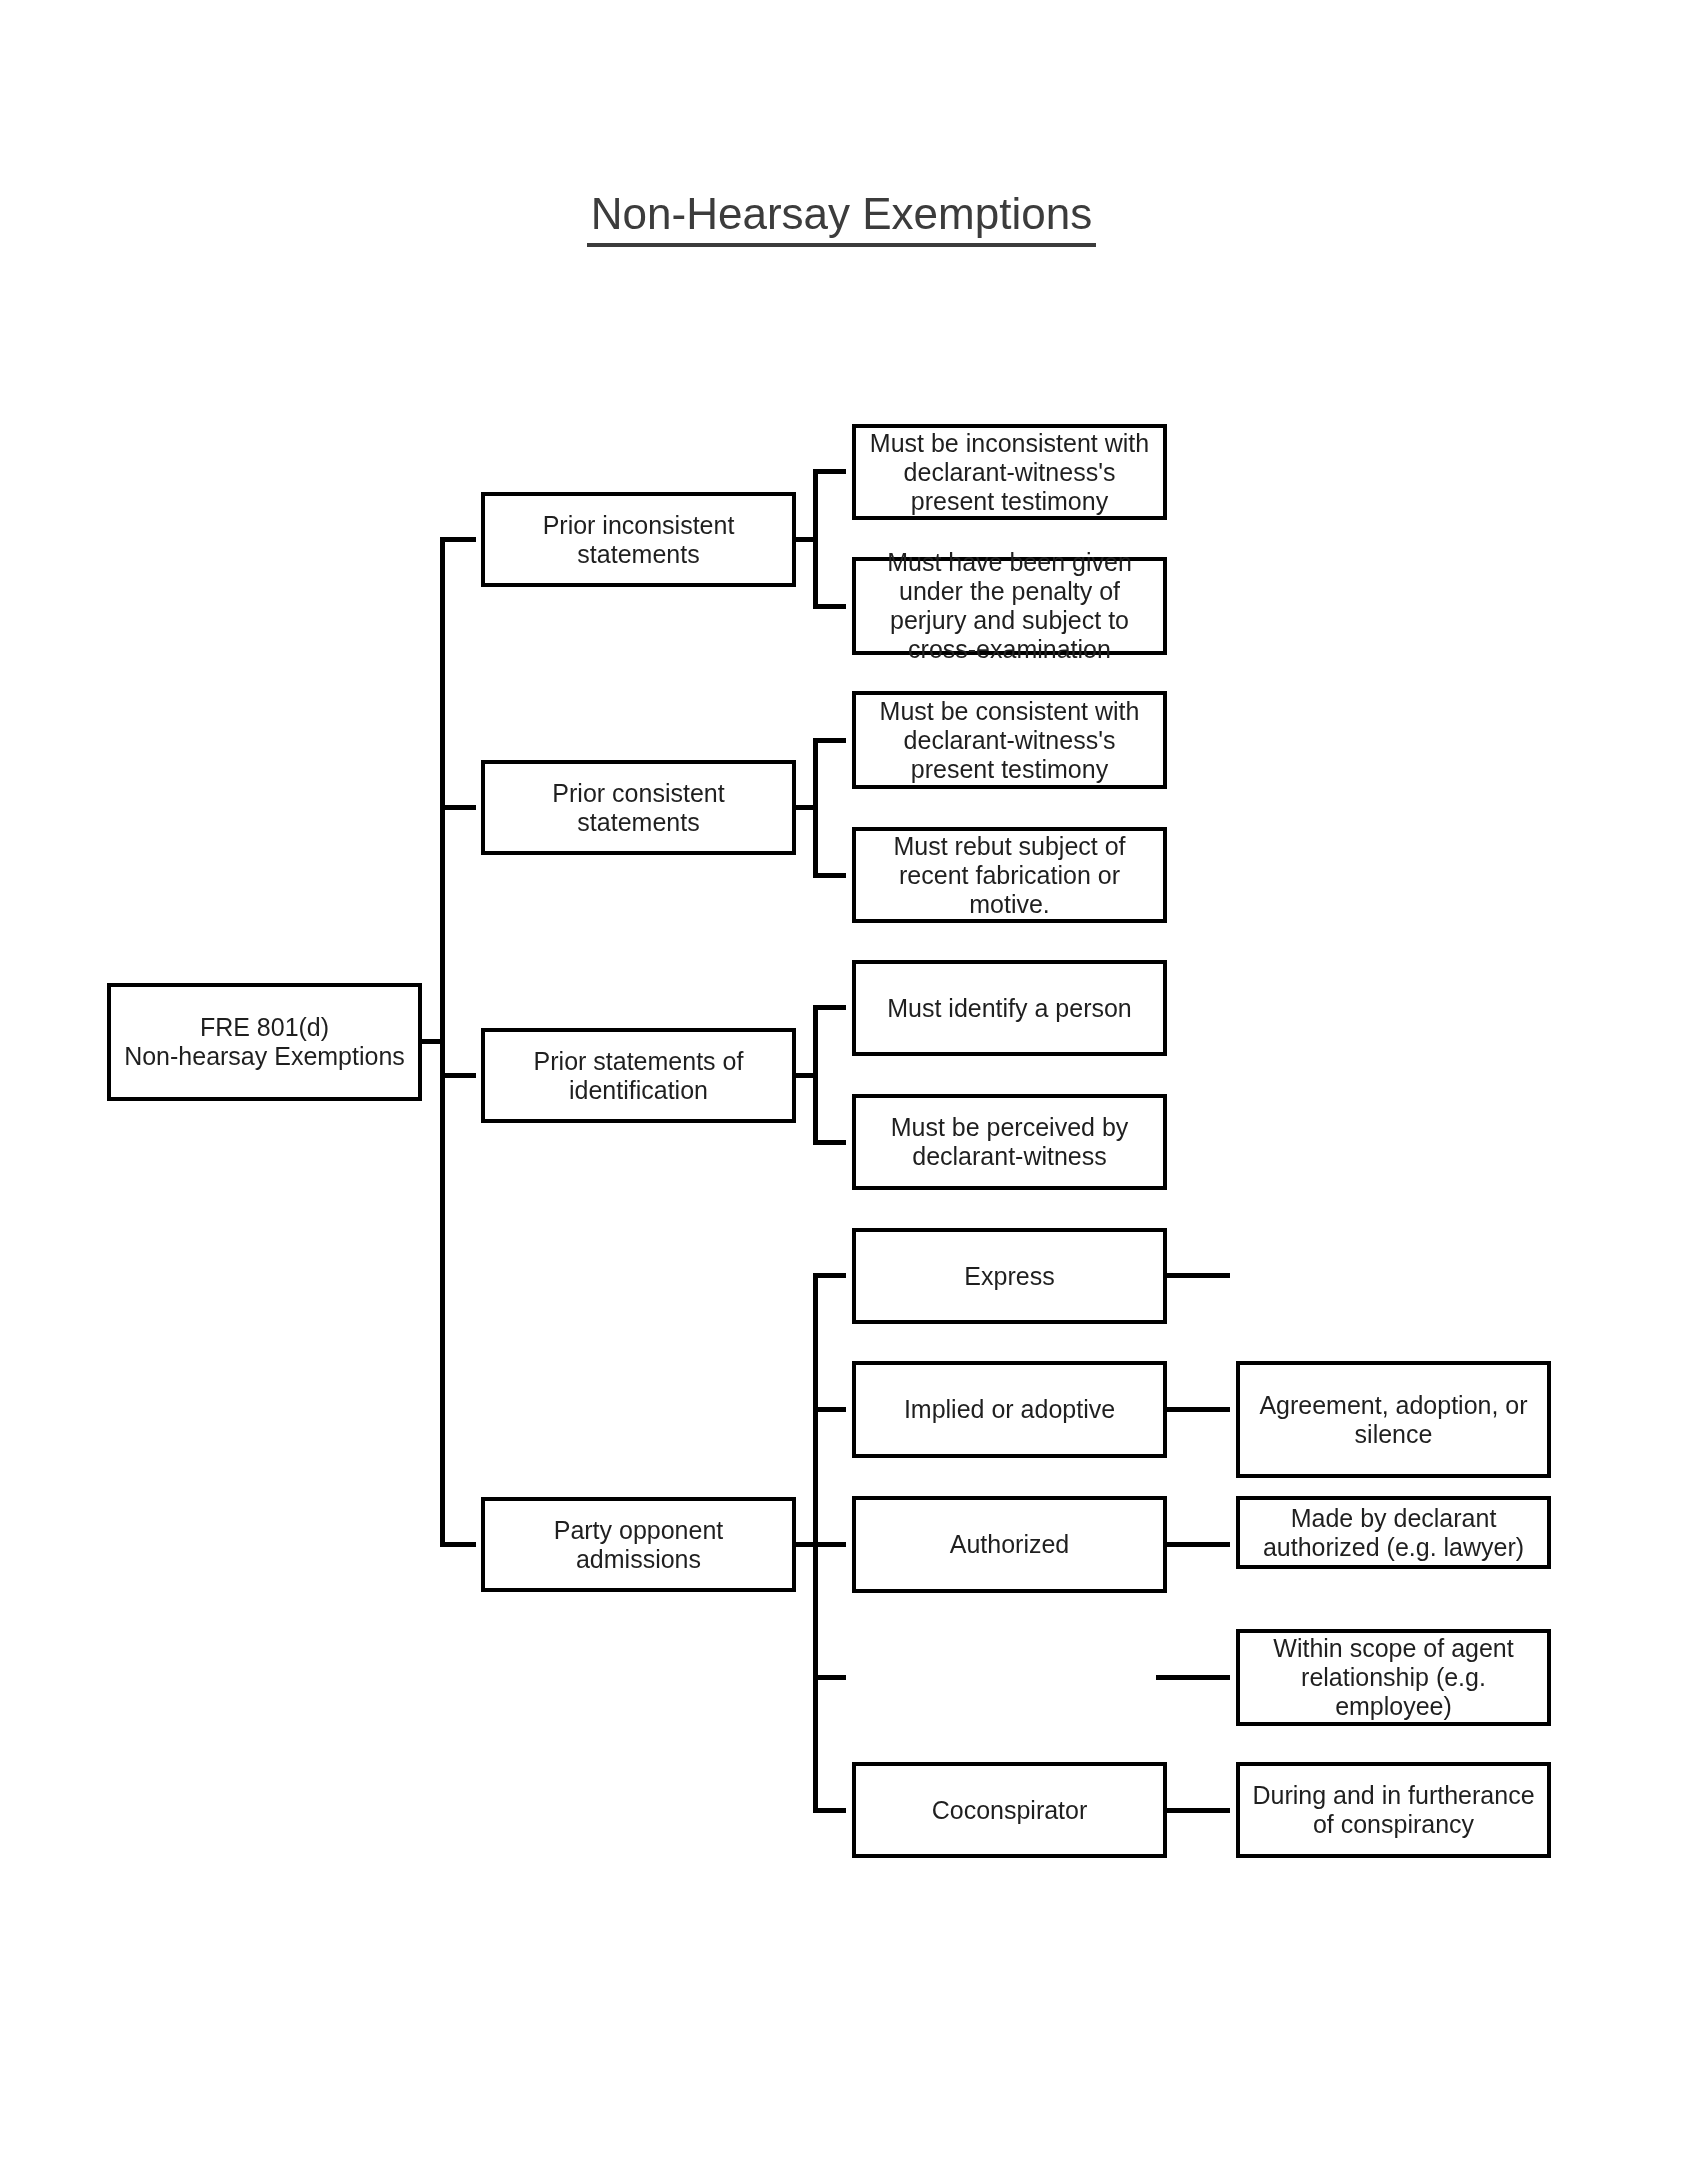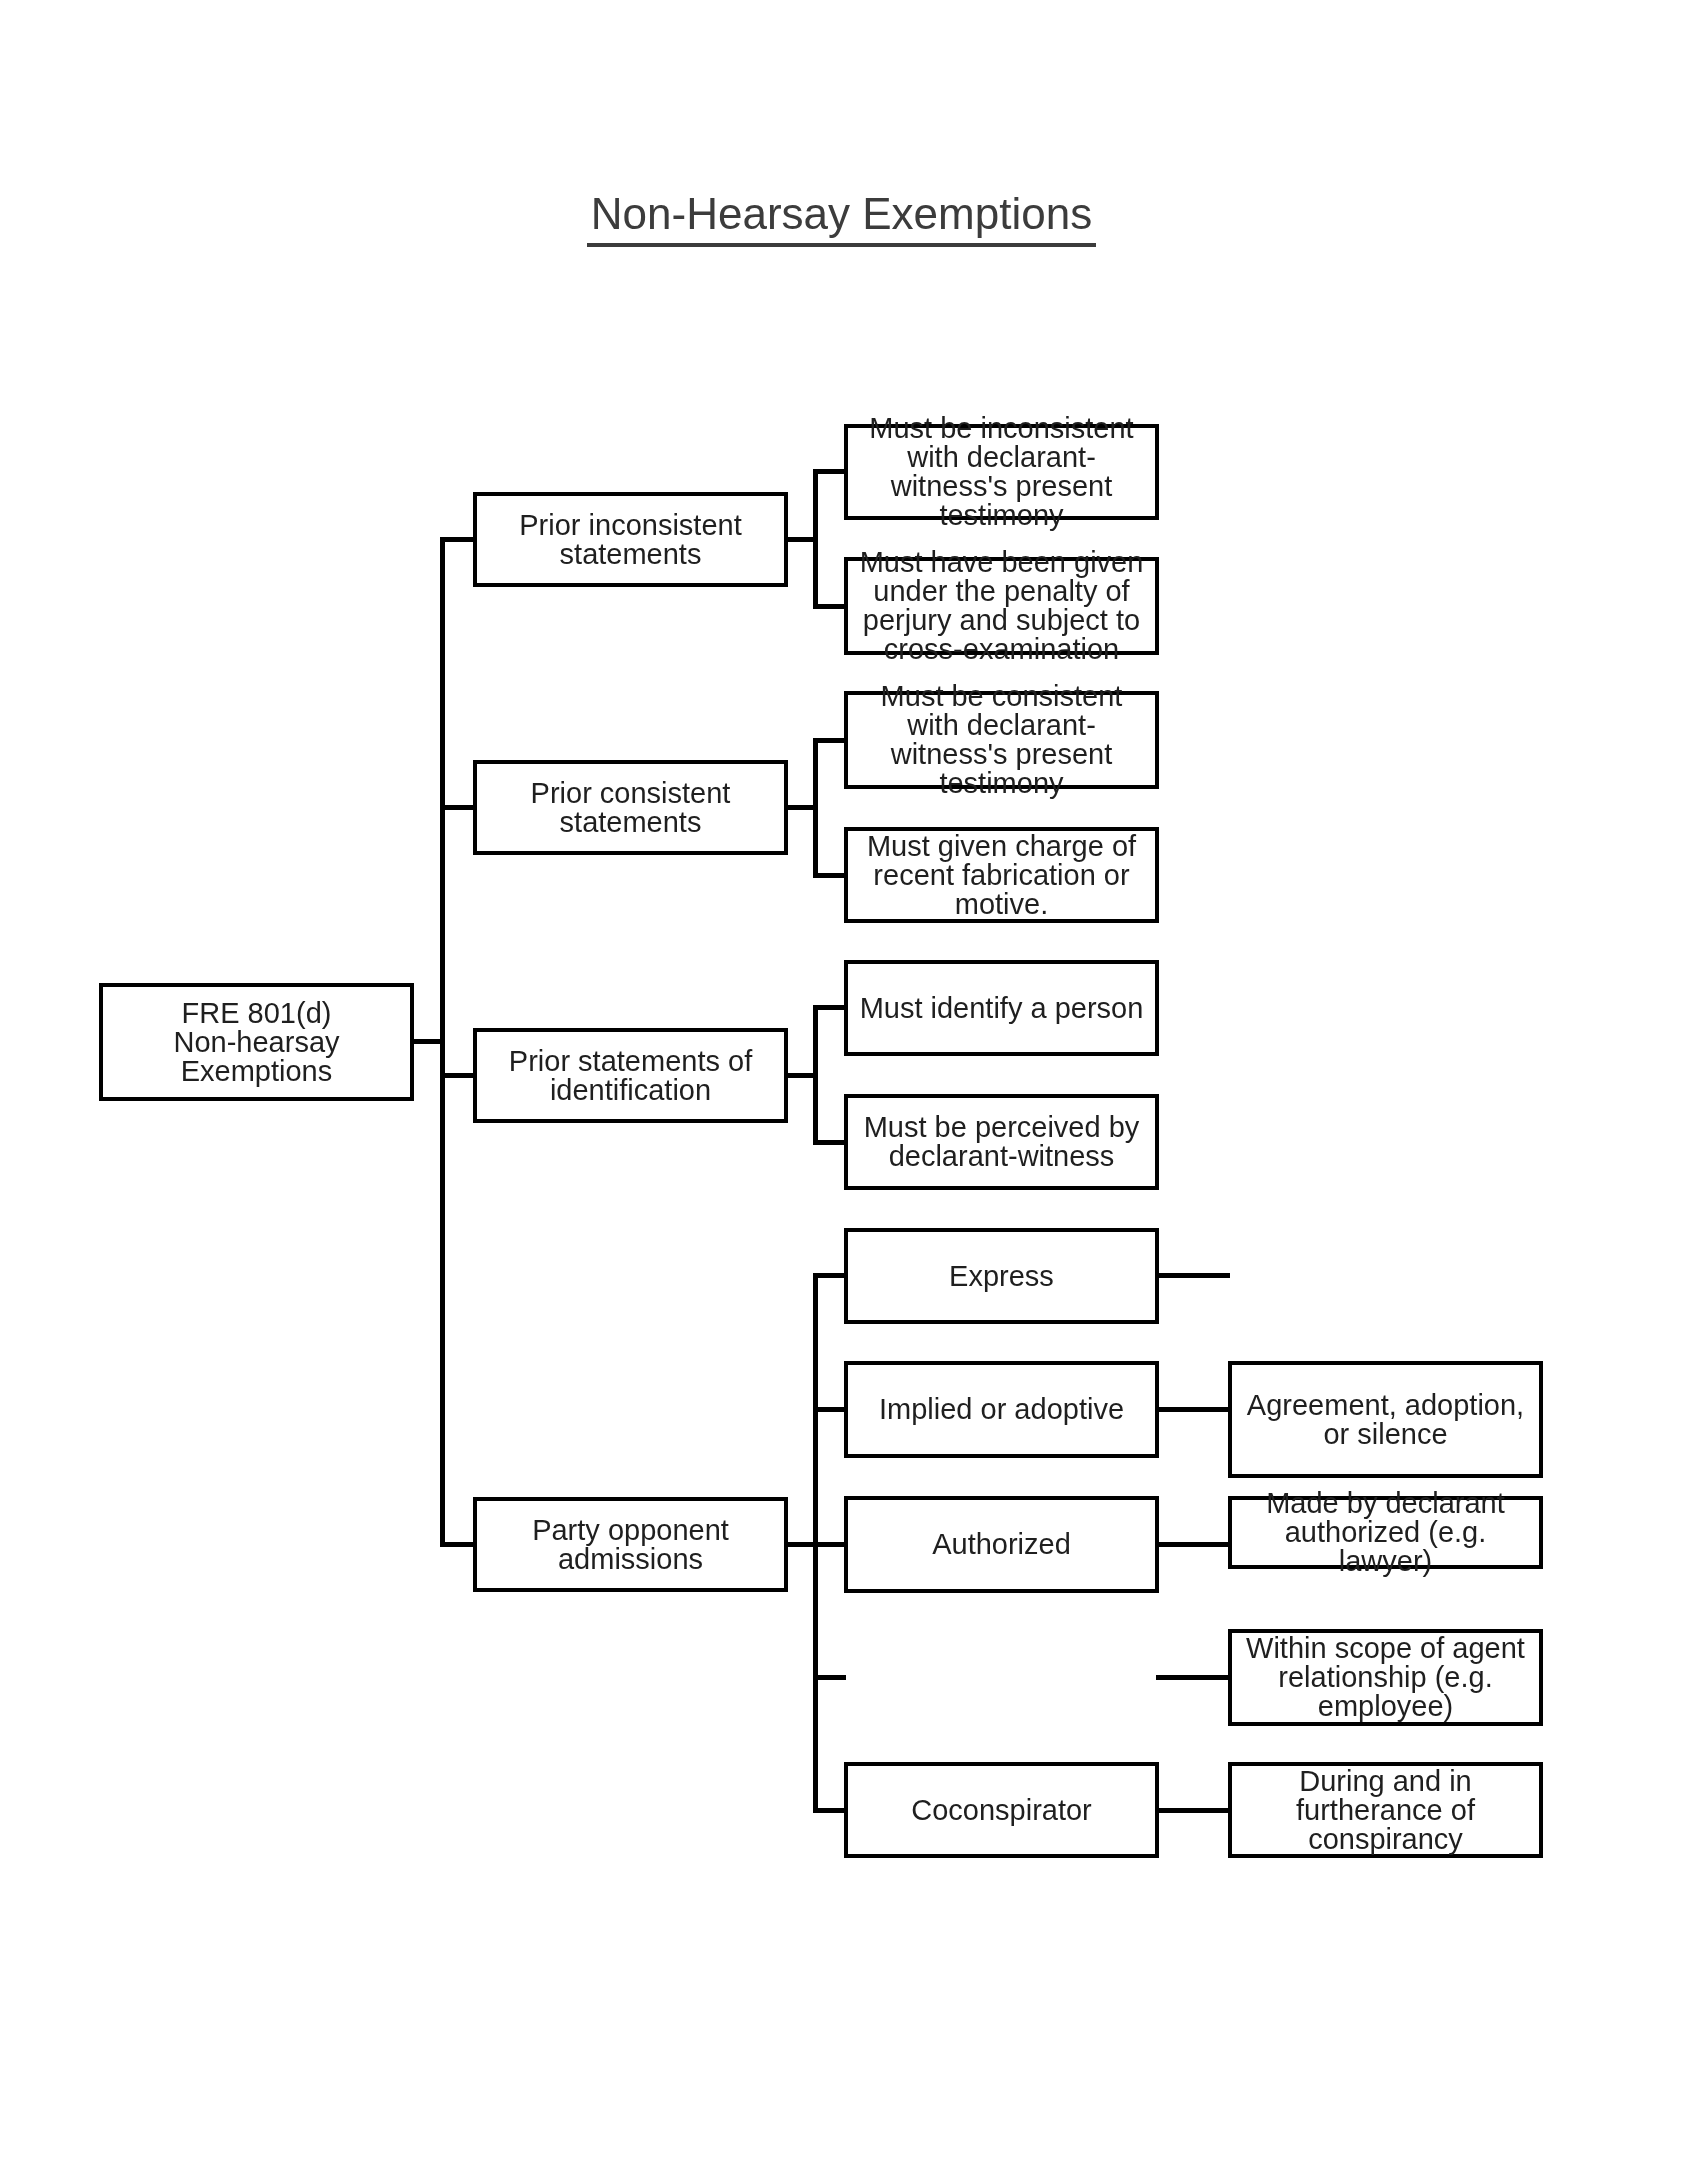--- a/index.html
+++ b/index.html
@@ -38,23 +38,24 @@
   .node {
     position: absolute;
     box-sizing: border-box;
     border: 4px solid #000000;
     background: #ffffff;
     display: flex;
     flex-direction: column;
     align-items: center;
     justify-content: center;
     text-align: center;
-    font-size: 29px;
+    font-size: 25px;
     line-height: 29px;
     padding: 2px 5px;
+    margin-left: 8px;
   }
   
   .col-root  { left: 99px;  width: 315px; }
   .col-branch{ left: 473px;  width: 315px; }
   .col-mid   { left: 844px;  width: 315px; }
   .col-right { left: 1228px; width: 315px; }
 </style>
 </head>
 <body>
 
@@ -110,21 +111,21 @@
 
   <div class="node col-branch" style="top:492px; height:95px;">Prior inconsistent statements</div>
   <div class="node col-branch" style="top:760px; height:95px;">Prior consistent statements</div>
   <div class="node col-branch" style="top:1028px; height:95px;">Prior statements of identification</div>
   <div class="node col-branch" style="top:1497px; height:95px;">Party opponent admissions</div>
 
   <div class="node col-mid" style="top:424px; height:96px;">Must be inconsistent with declarant-witness's present testimony</div>
   <div class="node col-mid" style="top:557px; height:98px;">Must have been given under the penalty of perjury and subject to cross-examination</div>
 
   <div class="node col-mid" style="top:691px; height:98px;">Must be consistent with declarant-witness's present testimony</div>
-  <div class="node col-mid" style="top:827px; height:96px;">Must given charge of recent fabrication or motive.</div>
+  <div class="node col-mid" style="top:827px; height:96px;">Must rebut subject of recent fabrication or motive.</div>
 
   <div class="node col-mid" style="top:1094px; height:96px;">Must be perceived by declarant-witness</div>
   <div class="node col-mid" style="top:960px; height:96px;">Must identify a person</div>
 
   <div class="node col-mid" style="top:1228px; height:96px;">Express</div>
   <div class="node col-mid" style="top:1496px; height:97px;">Authorized</div>
   <div class="node col-mid" style="top:1361px; height:97px;">Implied or adoptive</div>
   <div class="node col-mid" style="top:1762px; height:96px;">Coconspirator</div>
 
   <div class="node col-right" style="top:1361px; height:117px;">Agreement, adoption, or silence</div>

